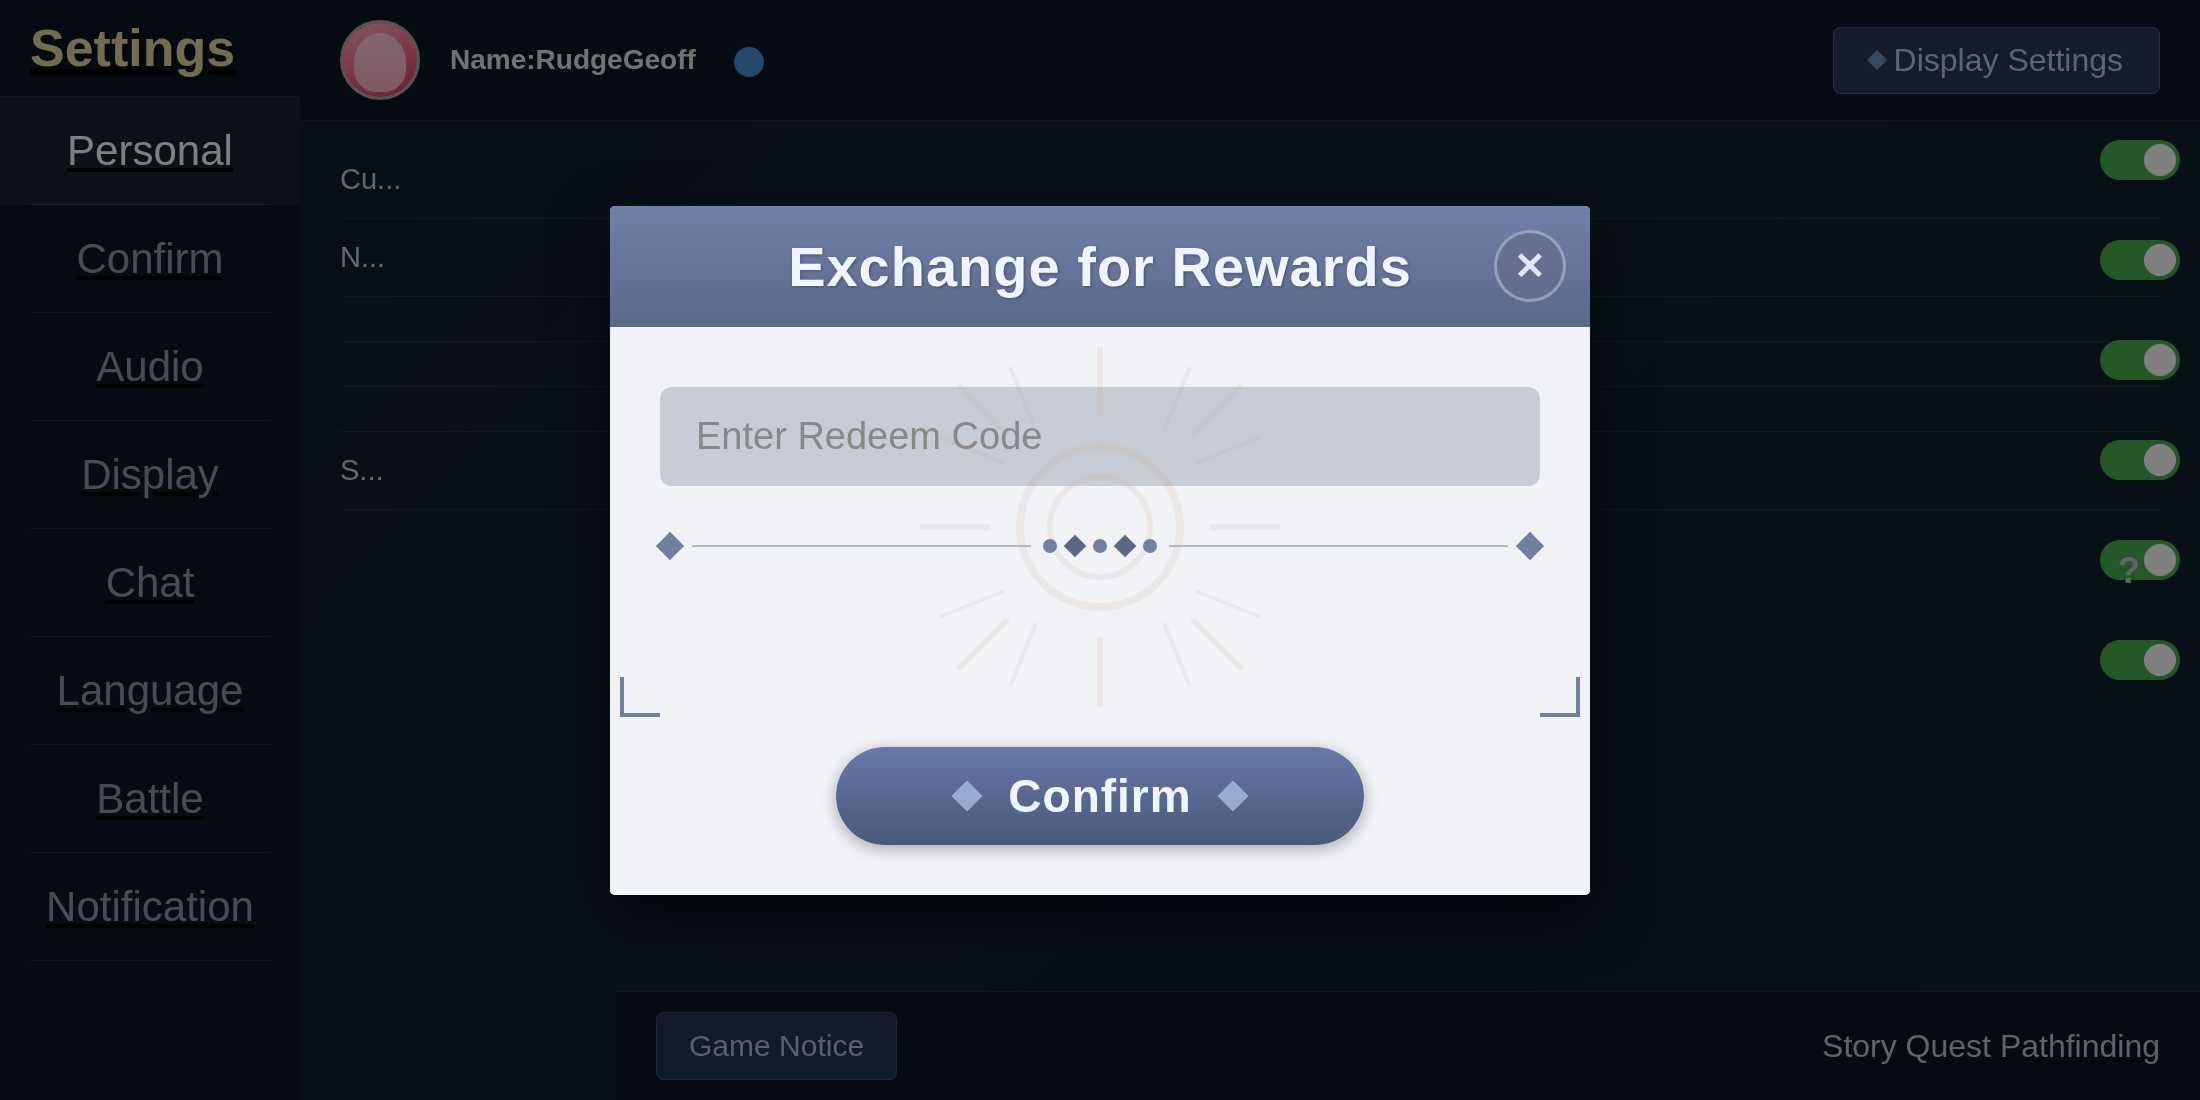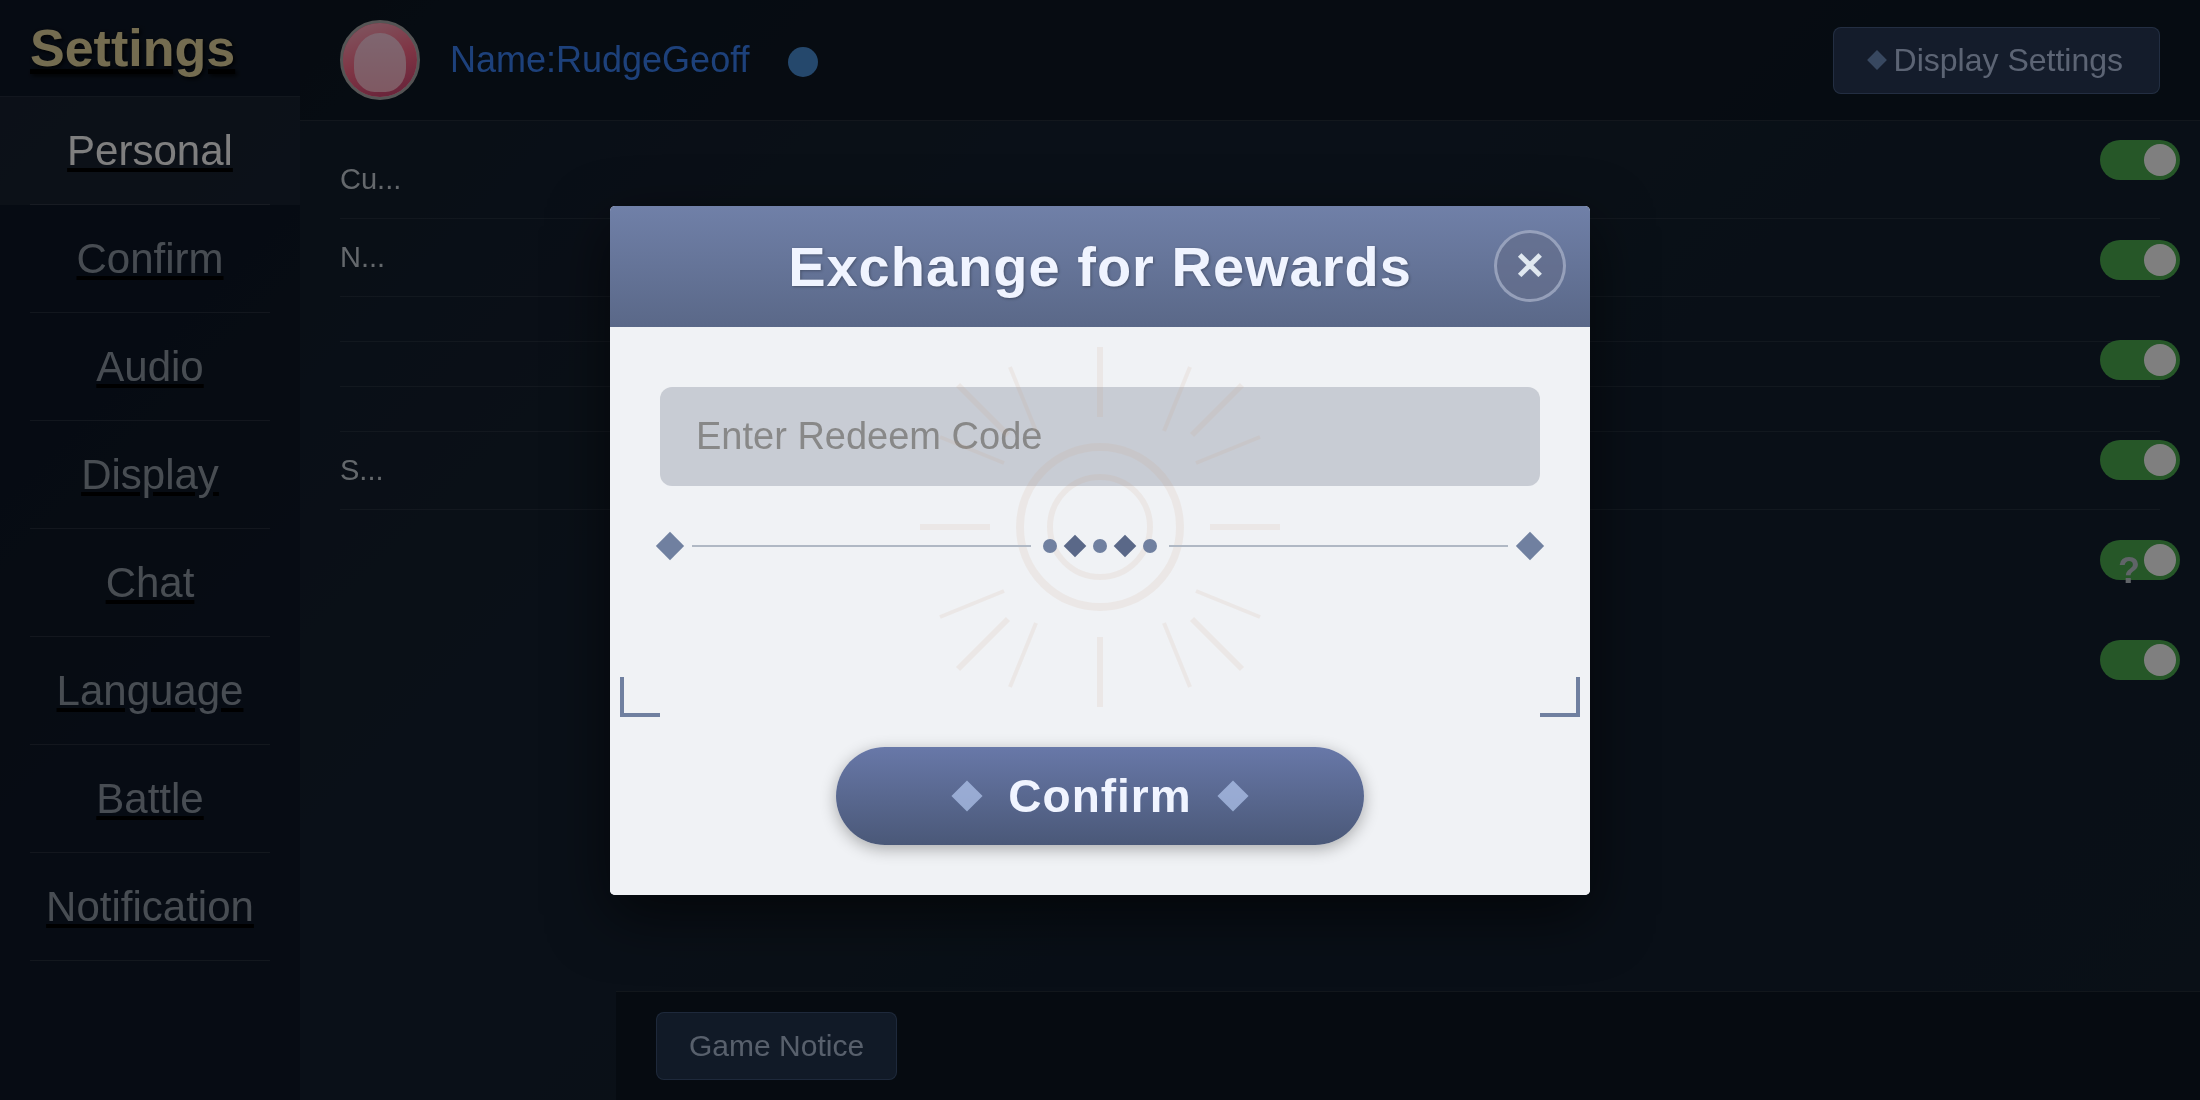--- a/index.html
+++ b/index.html
@@ -116,23 +116,23 @@
     .avatar-face {
       width: 70%;
       height: 80%;
       background: linear-gradient(180deg, #ffcce0 0%, #ffb3c6 100%);
       border-radius: 50% 50% 40% 40%;
       position: relative;
       bottom: 5px;
     }
 
     .username {
-      font-size: 36px;
-      color: #3b82f6;
-      font-weight: normal;
+      font-size: 28px;
+      color: #e5e5e5;
+      font-weight: bold;
     }
 
     .verified-icon {
       display: inline-block;
       width: 30px;
       height: 30px;
       background: #4a90d9;
       border-radius: 50%;
       margin-left: 8px;
       position: relative;
@@ -509,20 +509,21 @@
     <div class="toggle"></div>
     <div class="toggle"></div>
   </div>
 
   <div class="question-mark">?</div>
 
   <div class="bottom-bar">
     <div class="bottom-btn">
       <span>Game Notice</span>
     </div>
+    <div class="bottom-quest">Story Quest Pathfinding</div>
   </div>
 </div>
 
 <div class="modal-overlay">
   <div class="modal">
 
     <div class="modal-header">
       <div class="modal-title">Exchange for Rewards</div>
       <button class="modal-close">✕</button>
     </div>

